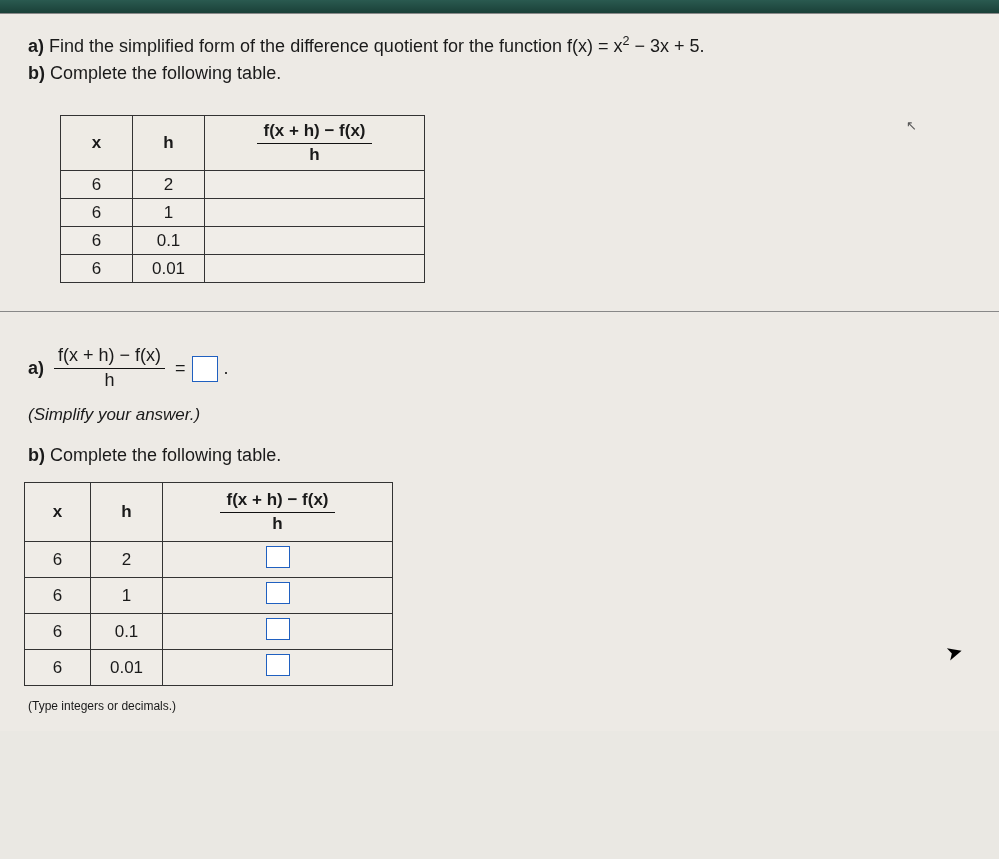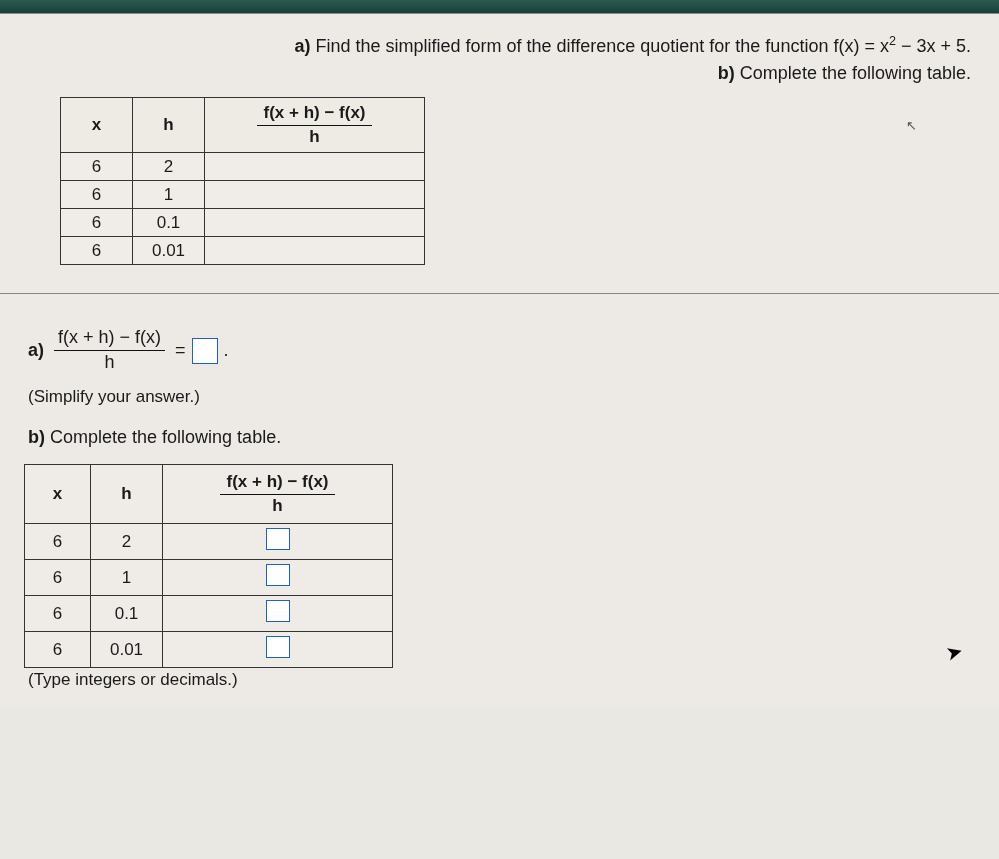--- a/index.html
+++ b/index.html
@@ -17,22 +17,21 @@
       border-bottom: 1px solid #888;
     }
     .content {
       padding: 18px 28px;
       background: #edeae5;
     }
     .problem-text {
       font-size: 18px;
       line-height: 1.5;
       color: #1a1a1a;
-      margin-bottom: 10px;
-      text-align: right;
+      margin-bottom: 28px;
     }
     .part-label { font-weight: bold; }
     sup { font-size: 0.7em; vertical-align: super; }
     
     table.data-table {
       border-collapse: collapse;
       margin-left: 32px;
       margin-top: 4px;
       margin-bottom: 20px;
       background: #f0ede8;
@@ -104,20 +103,21 @@
       width: 26px;
       height: 26px;
       border: 1.5px solid #2060c0;
       background: #fff;
       vertical-align: middle;
     }
     .hint-text {
       font-size: 17px;
       color: #1a1a1a;
       margin-bottom: 20px;
+      font-style: italic;
     }
     .prompt-b {
       font-size: 18px;
       color: #1a1a1a;
       margin-bottom: 16px;
     }
     
     table.answer-table {
       border-collapse: collapse;
       margin-left: -4px;
@@ -137,23 +137,23 @@
     table.answer-table .col-dq { width: 230px; }
     table.answer-table td { height: 36px; }
     .small-box {
       display: inline-block;
       width: 24px;
       height: 22px;
       border: 1.5px solid #2060c0;
       background: #fff;
     }
     .final-hint {
-      font-size: 17px;
-      color: #1a1a1a;
-      margin-top: 2px;
+      font-size: 12px;
+      color: #1a1a1a;
+      margin-top: 13px;
     }
     .cursor {
       position: absolute;
       right: 36px;
       top: 640px;
       font-size: 20px;
       color: #000;
       transform: rotate(-15deg);
     }
     .mini-cursor {

